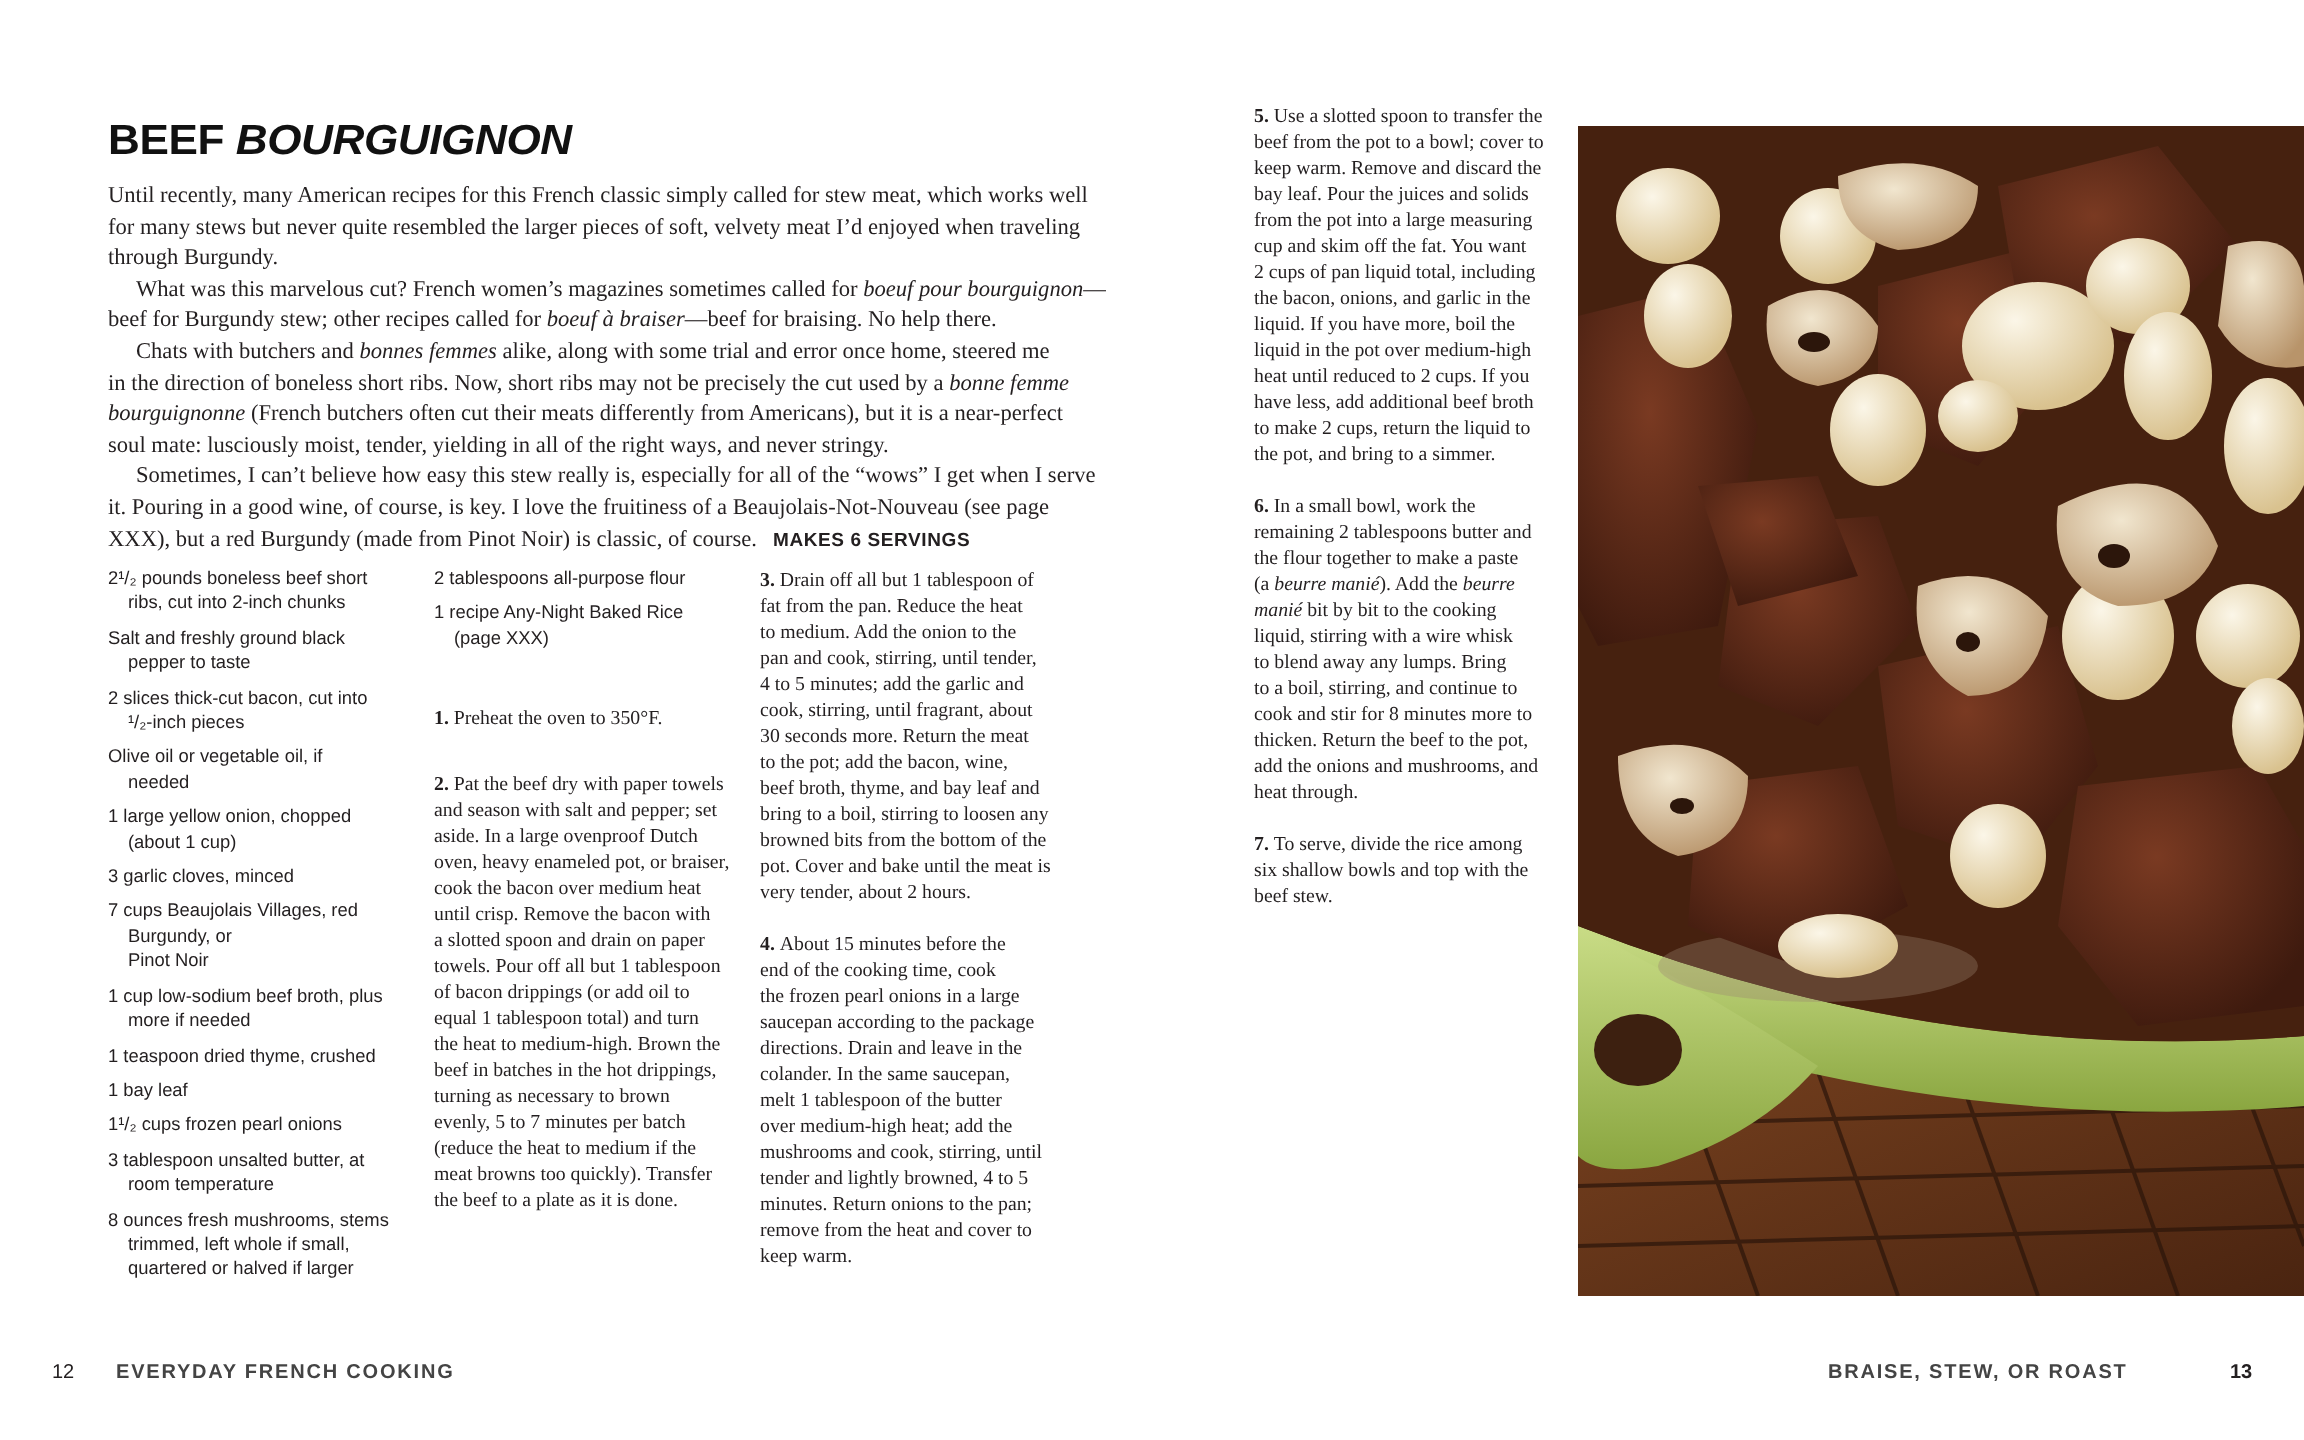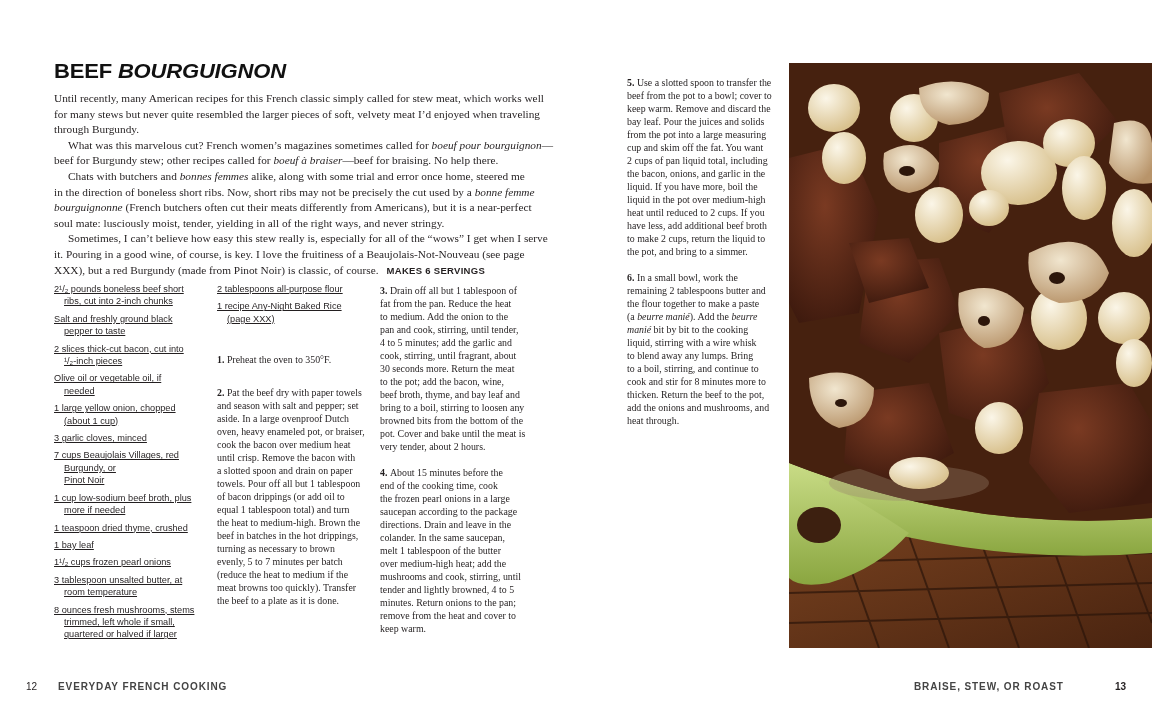--- a/index.html
+++ b/index.html
@@ -32,32 +32,32 @@
 
   
   .ing-col {
     position: absolute;
     font-family: "Liberation Sans", "DejaVu Sans", sans-serif;
     font-size: 9.2px; line-height: 12.4px; color: #231f20;
   }
   .ing-col.c1 { left: 54px; top: 283px; width: 160px; }
   .ing-col.c2 { left: 217px; top: 283px; width: 150px; }
   .ing { margin-bottom: 5px; }
-  .ing .l { display: block; white-space: nowrap; text-decoration: underline; }
+  .ing .l { display: block; white-space: nowrap; }
   .ing .l.cont { padding-left: 10px; }
 
   
   .steps-col {
     position: absolute;
     font-family: "Liberation Serif", "DejaVu Serif", serif;
     font-size: 9.9px; line-height: 13px; color: #231f20;
   }
   .steps-col.s2 { left: 217px; top: 353px; width: 155px; }
   .steps-col.s3 { left: 380px; top: 284px; width: 155px; }
-  .steps-col.s4 { left: 627px; top: 76px; width: 150px; }
+  .steps-col.s4 { left: 627px; top: 52px; width: 150px; }
   .step { margin-bottom: 13px; }
   .step .l { display: block; white-space: nowrap; }
   .step .num { font-weight: 700; }
   .step em { font-style: italic; }
 
   
   .folio {
     position: absolute; top: 681px;
     font-family: "Liberation Sans", "DejaVu Sans", sans-serif;
     font-size: 10px; color: #231f20; font-weight: bold;
@@ -235,20 +235,25 @@
       <span class="l"><span>the flour together to make a paste</span></span>
       <span class="l"><span>(a </span><em>beurre manié</em><span>). Add the </span><em>beurre</em></span>
       <span class="l"><em>manié</em><span> bit by bit to the cooking</span></span>
       <span class="l"><span>liquid, stirring with a wire whisk</span></span>
       <span class="l"><span>to blend away any lumps. Bring</span></span>
       <span class="l"><span>to a boil, stirring, and continue to</span></span>
       <span class="l"><span>cook and stir for 8 minutes more to</span></span>
       <span class="l"><span>thicken. Return the beef to the pot,</span></span>
       <span class="l"><span>add the onions and mushrooms, and</span></span>
       <span class="l"><span>heat through.</span></span>
+    </div>
+    <div class="step">
+      <span class="l"><span class="num">7. </span><span> To serve, divide the rice among</span></span>
+      <span class="l"><span>six shallow bowls and top with the</span></span>
+      <span class="l"><span>beef stew.</span></span>
     </div>
   </div>
 
 <div class="photo">
   <svg viewBox="0 0 363 585" preserveAspectRatio="none">
     <defs>
       <radialGradient id="beefG" cx="40%" cy="35%" r="70%">
         <stop offset="0%" stop-color="#7a3a22"></stop>
         <stop offset="100%" stop-color="#3e1a0e"></stop>
       </radialGradient>

